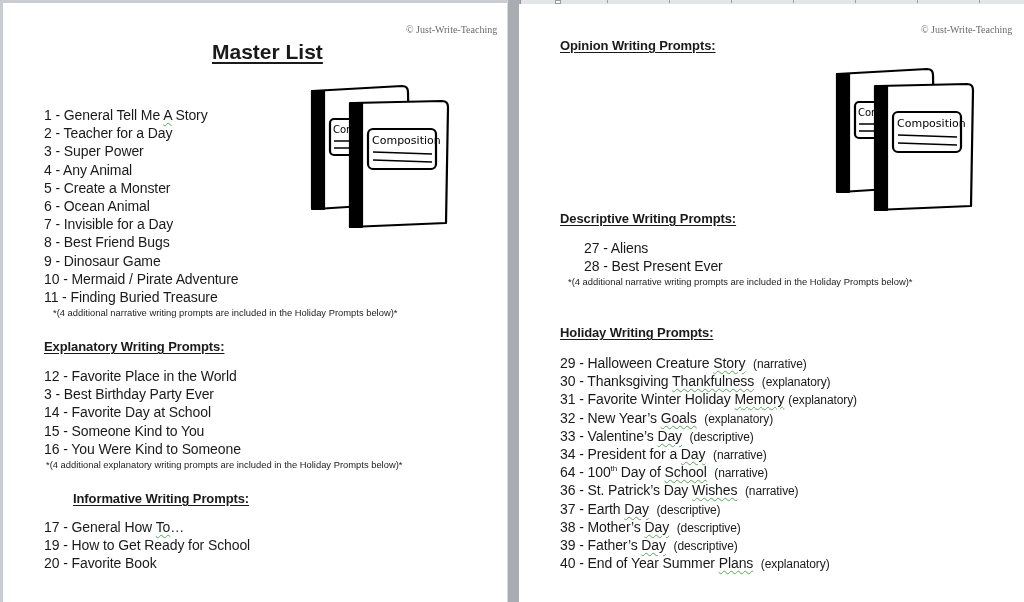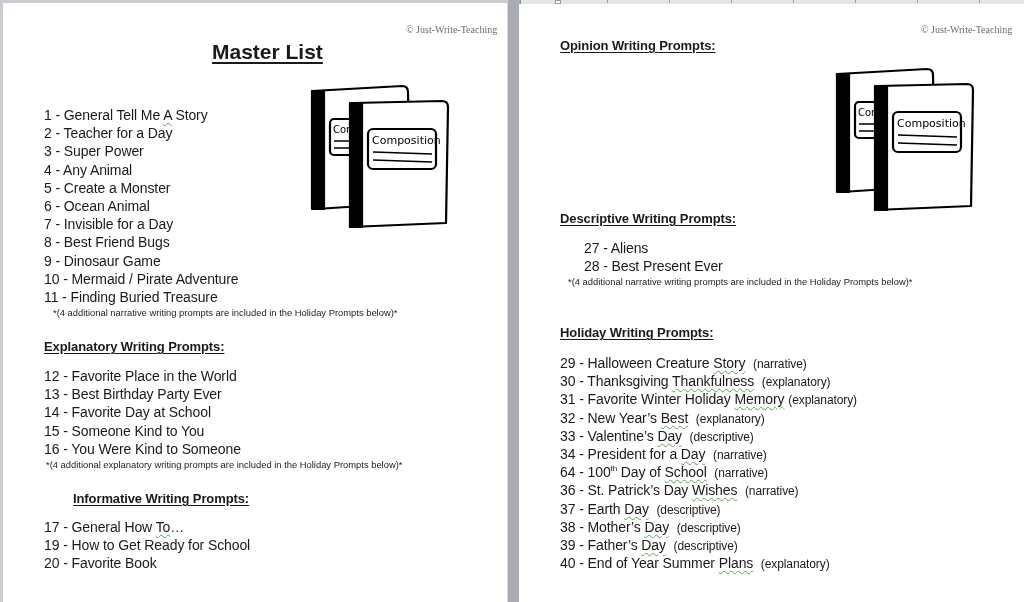--- a/index.html
+++ b/index.html
@@ -85,21 +85,21 @@
     <li>8 - Best Friend Bugs</li>
     <li>9 - Dinosaur Game</li>
     <li>10 - Mermaid / Pirate Adventure</li>
     <li>11 - Finding Buried Treasure</li>
   </ul>
   <div class="note" style="left:50px; top:304px;">*(4 additional narrative writing prompts are included in the Holiday Prompts below)*</div>
 
   <div class="heading" style="left:41px; top:336px;">Explanatory Writing Prompts:</div>
   <ul class="list" style="left:41px; top:364px;">
     <li>12 - Favorite Place in the World</li>
-    <li>13 - Best Birthday Party Ever</li>
+    <li>3 - Best Birthday Party Ever</li>
     <li>14 - Favorite Day at School</li>
     <li>15 - Someone Kind to You</li>
     <li>16 - You Were Kind to Someone</li>
   </ul>
   <div class="note" style="left:43px; top:456px;">*(4 additional explanatory writing prompts are included in the Holiday Prompts below)*</div>
 
   <div class="heading" style="left:41px; top:488px;padding-left:29px;">Informative Writing Prompts:</div>
   <ul class="list" style="left:41px; top:515px;">
     <li>17 - General How <span class="squig">To</span>…</li>
     <li>19 - How to Get Ready for School</li>
@@ -132,21 +132,21 @@
     <li>27 - Aliens</li>
     <li>28 - Best Present Ever</li>
   </ul>
   <div class="note" style="left:49px; top:272px;">*(4 additional narrative writing prompts are included in the Holiday Prompts below)*</div>
 
   <div class="heading" style="left:41px; top:321px;">Holiday Writing Prompts:</div>
   <ul class="list" style="left:41px; top:350px;">
     <li>29 - Halloween Creature <span class="squig">Story</span>&nbsp; <span class="genre">(narrative)</span></li>
     <li>30 - Thanksgiving <span class="squig">Thankfulness</span>&nbsp; <span class="genre">(explanatory)</span></li>
     <li>31 - Favorite Winter Holiday <span class="squig">Memory</span> <span class="genre">(explanatory)</span></li>
-    <li>32 - New Year’s <span class="squig">Best</span>&nbsp; <span class="genre">(explanatory)</span></li>
+    <li>32 - New Year’s <span class="squig">Goals</span>&nbsp; <span class="genre">(explanatory)</span></li>
     <li>33 - Valentine’s <span class="squig">Day</span>&nbsp; <span class="genre">(descriptive)</span></li>
     <li>34 - President for a <span class="squig">Day</span>&nbsp; <span class="genre">(narrative)</span></li>
     <li><span>64 - 100</span><sup>th</sup> Day of <span class="squig">School</span>&nbsp; <span class="genre">(narrative)</span></li>
     <li>36 - St. Patrick’s Day <span class="squig">Wishes</span>&nbsp; <span class="genre">(narrative)</span></li>
     <li>37 - Earth <span class="squig">Day</span>&nbsp; <span class="genre">(descriptive)</span></li>
     <li>38 - Mother’s <span class="squig">Day</span>&nbsp; <span class="genre">(descriptive)</span></li>
     <li>39 - Father’s <span class="squig">Day</span>&nbsp; <span class="genre">(descriptive)</span></li>
     <li>40 - End of Year Summer <span class="squig">Plans</span>&nbsp; <span class="genre">(explanatory)</span></li>
   </ul>
 

